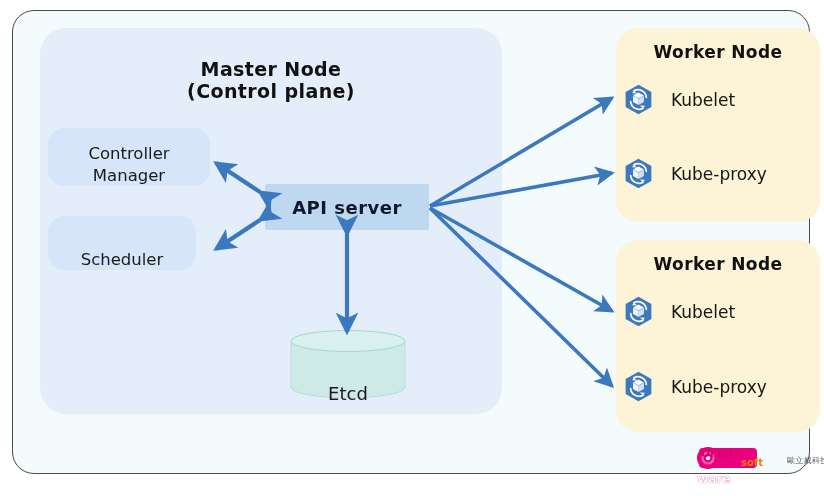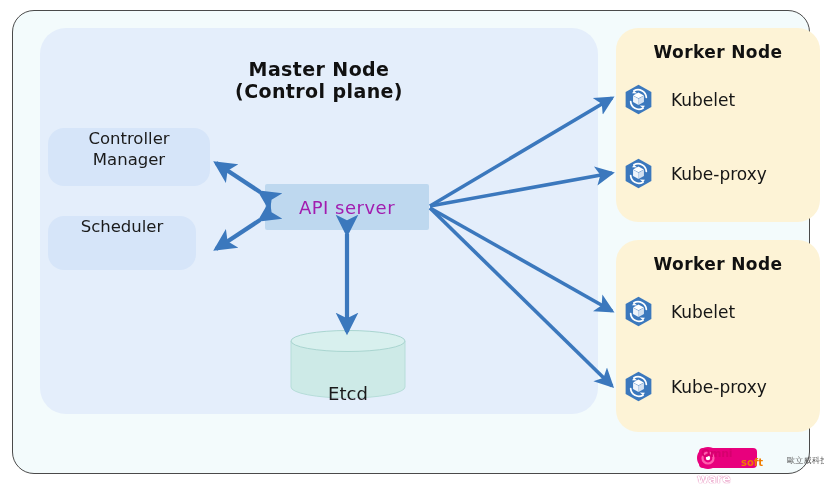--- a/index.html
+++ b/index.html
@@ -7,53 +7,53 @@
   #stage{position:relative;width:824px;height:496px;}
 
   .outer-card{
     position:absolute;left:12px;top:10px;width:798px;height:464px;
     background:#f3fbfc;border:1.5px solid #4a4a4a;border-radius:22px;box-sizing:border-box;
   }
 
   .panel{position:absolute;box-sizing:border-box;}
 
   .master-panel{
-    left:40px;top:28px;width:558px;height:386px;
+    left:40px;top:28px;width:462px;height:386px;
     background:#e4eefb;border-radius:26px;
   }
   .worker-panel{
     left:616px;width:204px;
     background:#fdf3d6;border-radius:22px;
   }
   .worker-1{top:28px;height:194px;}
   .worker-2{top:240px;height:192px;}
 
   .panel-title{
     position:absolute;left:0;right:0;text-align:center;
     font-weight:bold;color:#111111;line-height:1.18;
     letter-spacing:0.4px;
   }
   .master-title{top:30px;font-size:19px;}
   .worker-title{top:14px;font-size:17px;}
 
   .comp-box{
     position:absolute;box-sizing:border-box;
     background:#d6e5f9;border-radius:16px;
-    display:flex;align-items:flex-start;justify-content:center;
+    display:flex;align-items:flex-end;justify-content:center;
     text-align:center;color:#1a1a1a;font-size:16.5px;line-height:1.3;
   }
   .cm-box{left:48px;top:128px;width:162px;height:58px;}
   .sched-box{left:48px;top:216px;width:148px;height:54px;}
 
   .api-box{
     position:absolute;box-sizing:border-box;
     left:265px;top:184px;width:164px;height:46px;
     background:#bed8ef;border-radius:2px;
     display:flex;align-items:center;justify-content:center;
-    color:#a21caf;font-size:18px;letter-spacing:0.5px;
+    color:#0f172a;font-size:18px;letter-spacing:0.5px;font-weight:bold;
   }
 
   .etcd-wrap{position:absolute;left:290px;top:330px;width:116px;height:68px;}
   .etcd-label{
     position:absolute;left:0;right:0;top:22px;text-align:center;
     font-size:18px;color:#1a1a1a;z-index:3;margin-top:31px;
   }
 
   .k8s-row{
     position:absolute;display:flex;align-items:center;gap:16px;

